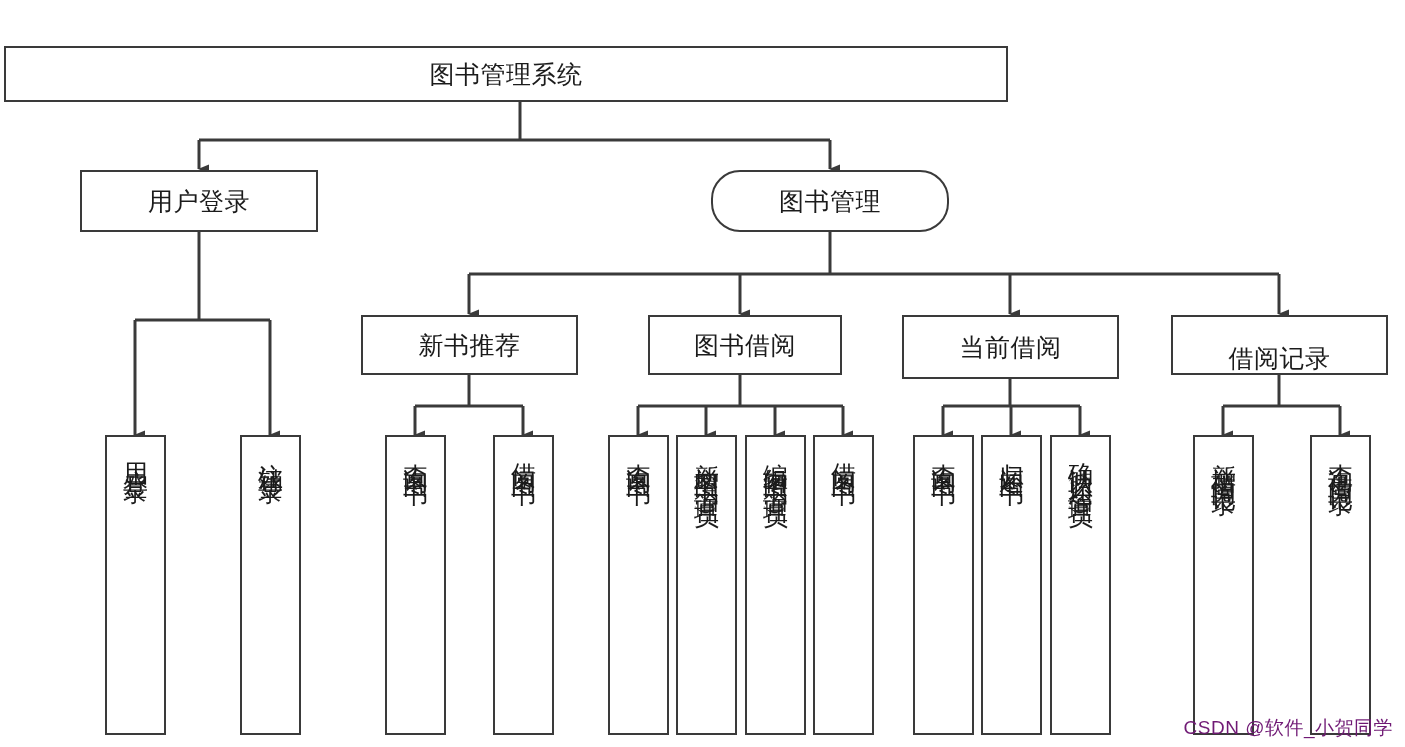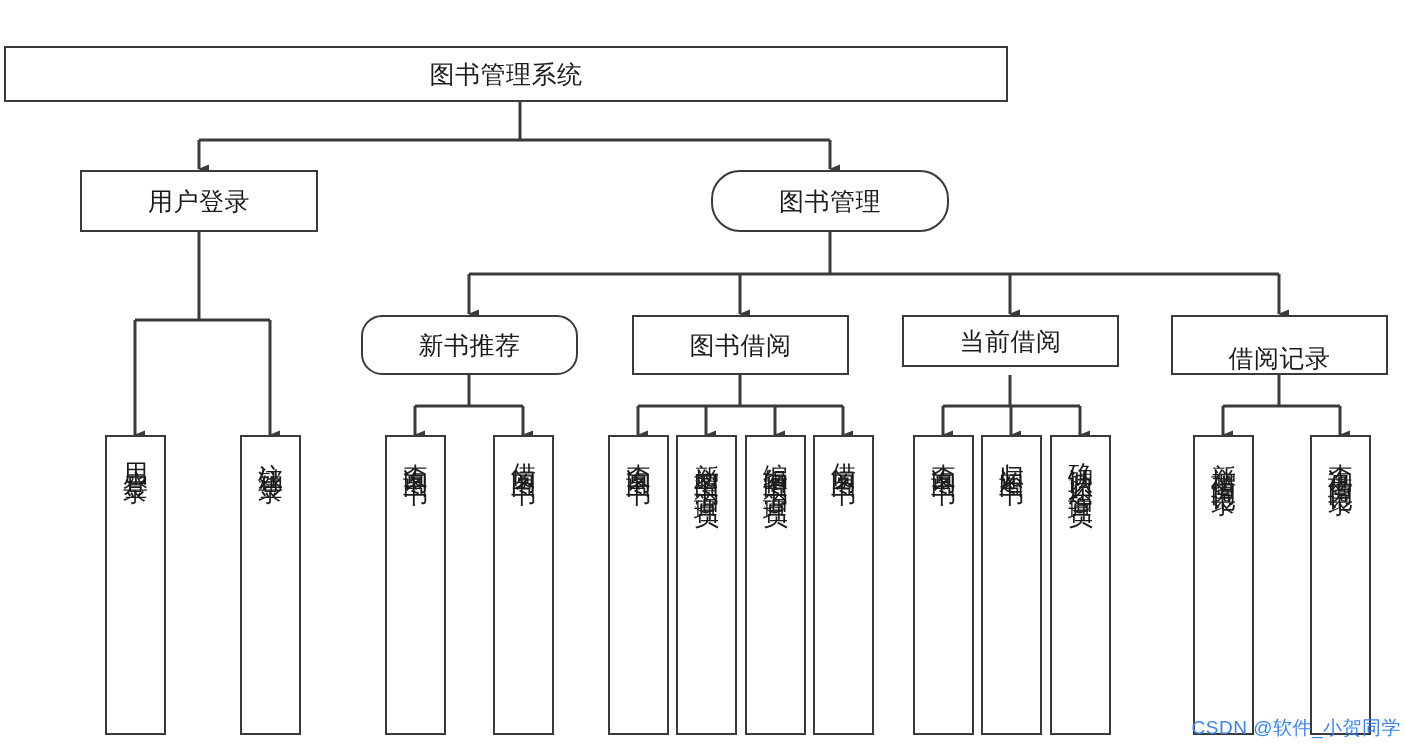--- a/index.html
+++ b/index.html
@@ -56,24 +56,24 @@
   .node.v .node-label {
     writing-mode: vertical-rl;
     text-orientation: upright;
     font-size: 25px;
     line-height: 1.0;
     letter-spacing: 6px;
     white-space: nowrap;
   }
   .watermark {
     position: absolute;
-    right: 4px;
+    right: 12px;
     bottom: 6px;
     font-size: 19px;
-    color: #3b82f6;
+    color: #701a75;
     letter-spacing: 0.5px;
     white-space: nowrap;
     pointer-events: none;
   }
 </style>
 </head>
 <body>
 
 <div id="canvas">
 
@@ -133,27 +133,27 @@
     <span class="node-label">图书管理系统</span>
   </div>
 
   <div class="node h" style="left:80px; top:170px; width:238px; height:62px;">
     <span class="node-label">用户登录</span>
   </div>
   <div class="node h" style="left:711px; top:170px; width:238px; height:62px;border-radius:29px;">
     <span class="node-label">图书管理</span>
   </div>
 
-  <div class="node h" style="left:361px; top:315px; width:217px; height:60px;border-radius:21px;">
+  <div class="node h" style="left:361px; top:315px; width:217px; height:60px;">
     <span class="node-label">新书推荐</span>
   </div>
-  <div class="node h" style="left:632px; top:315px; width:217px; height:60px;">
+  <div class="node h" style="left:648px; top:315px; width:194px; height:60px;">
     <span class="node-label">图书借阅</span>
   </div>
-  <div class="node h" style="left:902px; top:315px; width:217px; height:52px;">
+  <div class="node h" style="left:902px; top:315px; width:217px; height:64px;">
     <span class="node-label">当前借阅</span>
   </div>
   <div class="node h" style="left:1171px; top:315px; width:217px; height:60px;align-items:flex-end;">
     <span class="node-label">借阅记录</span>
   </div>
 
   <div class="node v" style="left:105px; top:435px; width:61px; height:300px;">
     <span class="node-label">用户登录</span>
   </div>
   <div class="node v" style="left:240px; top:435px; width:61px; height:300px;">

